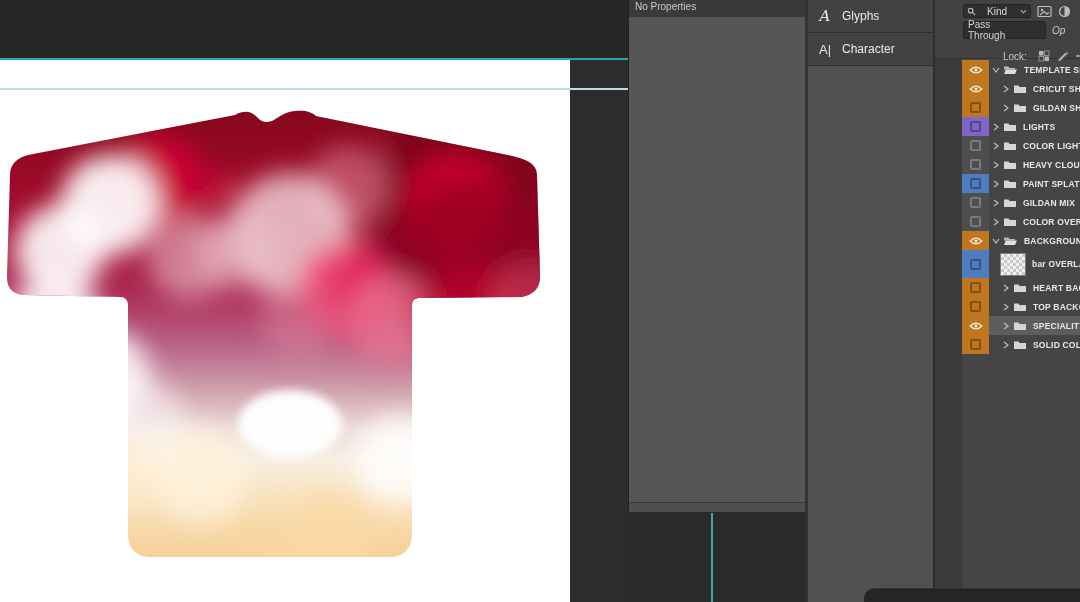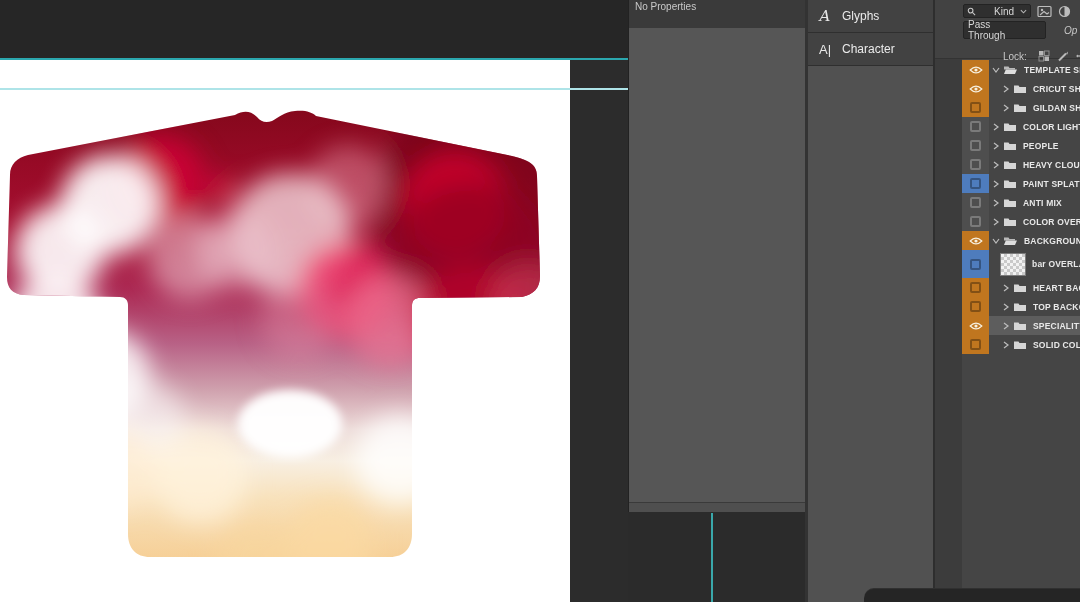--- a/index.html
+++ b/index.html
@@ -13,21 +13,21 @@
   #pasteboard-right{left:570px;top:59px;width:58px;height:543px;background:#2c2c2c;}
   #pasteboard-under-props{left:628px;top:512px;width:177px;height:90px;background:#2b2b2b;}
   .guide-h{height:2px;left:0;width:628px;}
   #guide-1{top:58px;background:#2ba7ae;}
   #guide-2{top:88px;background:#aee4e8;}
   #guide-v{left:711px;top:513px;width:2px;height:89px;background:#3aa8ab;}
   #artwork{left:0;top:0;pointer-events:none;}
 
   
   #props-panel{left:628px;top:0;width:177px;height:512px;background:#565656;border-left:1px solid #222;box-sizing:border-box;}
-  #props-title{height:28px;background:#3a3a3a;color:#c9c9c9;font-size:10px;line-height:14px;padding-left:6px;}
+  #props-title{height:17px;background:#3a3a3a;color:#c9c9c9;font-size:10px;line-height:14px;padding-left:6px;}
   #props-bottom{position:absolute;left:0;bottom:0;width:100%;height:10px;background:#4f4f4f;border-top:1px solid #3a3a3a;box-sizing:border-box;}
 
   
   #mid-col{left:805px;top:0;width:130px;height:602px;background:#515151;border-left:3px solid #333;border-right:2px solid #2e2e2e;box-sizing:border-box;}
   .dock-btn{height:32px;background:#424242;border-bottom:1px solid #2f2f2f;display:flex;align-items:center;cursor:pointer;}
   .dock-btn .ic{width:34px;text-align:center;color:#e8e8e8;}
   .ic-glyphs{font-family:"DejaVu Serif",serif;font-style:italic;font-size:15px;}
   .ic-char{font-size:13px;}
   .dock-btn .lbl{color:#ebebeb;font-size:12px;font-weight:400;}
 
@@ -37,21 +37,21 @@
   .hdr-row{position:absolute;left:0;width:145px;height:18px;display:flex;align-items:center;}
   #filter-row{top:2px;}
   #blend-row{top:21px;}
   #lock-row{top:47px;margin-left:40px;}
   .fld{background:#2f2f2f;border:1px solid #232323;border-radius:2px;height:14px;display:flex;align-items:center;color:#d8d8d8;font-size:10px;box-sizing:border-box;}
   #kind-field{margin-left:28px;width:68px;padding:0 3px;}
   #kind-field .grow{flex:1;}
   #blend-field{margin-left:28px;width:83px;padding:8px 4px;gap:44px;}
   #blend-field .grow{flex:1;}
   .hdr-ic{margin-left:6px;display:inline-flex;}
-  #opacity-label{color:#c8c8c8;font-size:10px;margin-left:18px;font-style:italic;}
+  #opacity-label{color:#c8c8c8;font-size:10px;margin-left:6px;font-style:italic;}
   #lock-label{color:#c8c8c8;font-size:10px;margin-left:28px;margin-right:4px;}
   .lock-ic{margin-left:7px;display:inline-flex;cursor:pointer;}
 
   #layers-gutter{position:absolute;left:0;top:59px;width:27px;height:543px;background:#3c3c3c;}
   #layers-list{position:absolute;left:0;top:60px;width:145px;}
   .layer-row{display:flex;height:19px;align-items:stretch;cursor:pointer;overflow:hidden;}
   .layer-row.thumb-row{height:28px;}
   .chip{margin-left:27px;width:27px;flex:0 0 27px;display:flex;align-items:center;justify-content:center;}
   .hidden-box{width:11px;height:11px;border:2px solid rgba(0,0,0,0.32);border-radius:2px;box-sizing:border-box;}
   .chip.gray .hidden-box{border-color:rgba(255,255,255,0.25);}
@@ -163,21 +163,21 @@
   <div id="layers-panel" class="abs">
     <div id="layers-gutter"></div>
 
     <div id="layers-header">
       <div class="hdr-row" id="filter-row">
         <div class="fld" id="kind-field">
           <svg width="9" height="9" viewBox="0 0 10 10">
               <circle cx="4" cy="4" r="2.6" fill="none" stroke="#c9c9c9" stroke-width="1.2"></circle>
               <line x1="6" y1="6" x2="9" y2="9" stroke="#c9c9c9" stroke-width="1.2"></line>
             </svg>
-          <span style="margin-left:18px">Kind</span>
+          <span style="margin-left:11px">Kind</span>
           <span class="grow"></span>
           <svg width="7" height="5" viewBox="0 0 8 5">
               <path d="M1 1 L4 4 L7 1" fill="none" stroke="#b5b5b5" stroke-width="1.2"></path>
             </svg>
         </div>
         <span class="hdr-ic">
           <svg width="15" height="13" viewBox="0 0 15 13">
               <rect x="1" y="1.5" width="13" height="10" rx="1" fill="none" stroke="#bdbdbd" stroke-width="1.2"></rect>
               <circle cx="5" cy="5" r="1.2" fill="#bdbdbd"></circle>
               <path d="M3 10 L7 6.5 L10 9 L12 7.5" fill="none" stroke="#bdbdbd" stroke-width="1.1"></path>
@@ -296,20 +296,38 @@
             </span>
             <span class="foldr">
               <svg width="14" height="11" viewBox="0 0 14 11">
                 <path d="M1 2.5 L5.5 2.5 L6.5 4 L13 4 L13 10 L1 10 Z" fill="#d6d6d6"></path>
               </svg>
             </span>
             <span class="layer-label">GILDAN SHIRT</span>
           </div>
         </div>
         <div class="layer-row">
+          <div class="chip" style="background: rgb(126, 102, 198);">
+            <span class="hidden-box"></span>
+          </div>
+          <div class="row-content">
+            <span class="chev">
+              <svg width="6" height="8" viewBox="0 0 6 8">
+                <path d="M1 1 L5 4 L1 7" fill="none" stroke="#bdbdbd" stroke-width="1.2"></path>
+              </svg>
+            </span>
+            <span class="foldr">
+              <svg width="14" height="11" viewBox="0 0 14 11">
+                <path d="M1 2.5 L5.5 2.5 L6.5 4 L13 4 L13 10 L1 10 Z" fill="#d6d6d6"></path>
+              </svg>
+            </span>
+            <span class="layer-label">LIGHTS</span>
+          </div>
+        </div>
+        <div class="layer-row">
           <div class="chip gray" style="background: rgb(78, 78, 78);">
             <span class="hidden-box"></span>
           </div>
           <div class="row-content">
             <span class="chev">
               <svg width="6" height="8" viewBox="0 0 6 8">
                 <path d="M1 1 L5 4 L1 7" fill="none" stroke="#bdbdbd" stroke-width="1.2"></path>
               </svg>
             </span>
             <span class="foldr">
@@ -328,75 +346,57 @@
             <span class="chev">
               <svg width="6" height="8" viewBox="0 0 6 8">
                 <path d="M1 1 L5 4 L1 7" fill="none" stroke="#bdbdbd" stroke-width="1.2"></path>
               </svg>
             </span>
             <span class="foldr">
               <svg width="14" height="11" viewBox="0 0 14 11">
                 <path d="M1 2.5 L5.5 2.5 L6.5 4 L13 4 L13 10 L1 10 Z" fill="#d6d6d6"></path>
               </svg>
             </span>
-            <span class="layer-label">PEOPLE</span>
+            <span class="layer-label">HEAVY CLOUDS</span>
+          </div>
+        </div>
+        <div class="layer-row">
+          <div class="chip" style="background: rgb(78, 124, 189);">
+            <span class="hidden-box"></span>
+          </div>
+          <div class="row-content">
+            <span class="chev">
+              <svg width="6" height="8" viewBox="0 0 6 8">
+                <path d="M1 1 L5 4 L1 7" fill="none" stroke="#bdbdbd" stroke-width="1.2"></path>
+              </svg>
+            </span>
+            <span class="foldr">
+              <svg width="14" height="11" viewBox="0 0 14 11">
+                <path d="M1 2.5 L5.5 2.5 L6.5 4 L13 4 L13 10 L1 10 Z" fill="#d6d6d6"></path>
+              </svg>
+            </span>
+            <span class="layer-label">PAINT SPLATTER</span>
           </div>
         </div>
         <div class="layer-row">
           <div class="chip gray" style="background: rgb(78, 78, 78);">
             <span class="hidden-box"></span>
           </div>
           <div class="row-content">
             <span class="chev">
               <svg width="6" height="8" viewBox="0 0 6 8">
                 <path d="M1 1 L5 4 L1 7" fill="none" stroke="#bdbdbd" stroke-width="1.2"></path>
               </svg>
             </span>
             <span class="foldr">
               <svg width="14" height="11" viewBox="0 0 14 11">
                 <path d="M1 2.5 L5.5 2.5 L6.5 4 L13 4 L13 10 L1 10 Z" fill="#d6d6d6"></path>
               </svg>
             </span>
-            <span class="layer-label">HEAVY CLOUDS</span>
-          </div>
-        </div>
-        <div class="layer-row">
-          <div class="chip" style="background: rgb(78, 124, 189);">
-            <span class="hidden-box"></span>
-          </div>
-          <div class="row-content">
-            <span class="chev">
-              <svg width="6" height="8" viewBox="0 0 6 8">
-                <path d="M1 1 L5 4 L1 7" fill="none" stroke="#bdbdbd" stroke-width="1.2"></path>
-              </svg>
-            </span>
-            <span class="foldr">
-              <svg width="14" height="11" viewBox="0 0 14 11">
-                <path d="M1 2.5 L5.5 2.5 L6.5 4 L13 4 L13 10 L1 10 Z" fill="#d6d6d6"></path>
-              </svg>
-            </span>
-            <span class="layer-label">PAINT SPLATTER</span>
-          </div>
-        </div>
-        <div class="layer-row">
-          <div class="chip gray" style="background: rgb(78, 78, 78);">
-            <span class="hidden-box"></span>
-          </div>
-          <div class="row-content">
-            <span class="chev">
-              <svg width="6" height="8" viewBox="0 0 6 8">
-                <path d="M1 1 L5 4 L1 7" fill="none" stroke="#bdbdbd" stroke-width="1.2"></path>
-              </svg>
-            </span>
-            <span class="foldr">
-              <svg width="14" height="11" viewBox="0 0 14 11">
-                <path d="M1 2.5 L5.5 2.5 L6.5 4 L13 4 L13 10 L1 10 Z" fill="#d6d6d6"></path>
-              </svg>
-            </span>
-            <span class="layer-label">ANTI MIX</span>
+            <span class="layer-label">GILDAN MIX</span>
           </div>
         </div>
         <div class="layer-row">
           <div class="chip gray" style="background: rgb(78, 78, 78);">
             <span class="hidden-box"></span>
           </div>
           <div class="row-content">
             <span class="chev">
               <svg width="6" height="8" viewBox="0 0 6 8">
                 <path d="M1 1 L5 4 L1 7" fill="none" stroke="#bdbdbd" stroke-width="1.2"></path>

